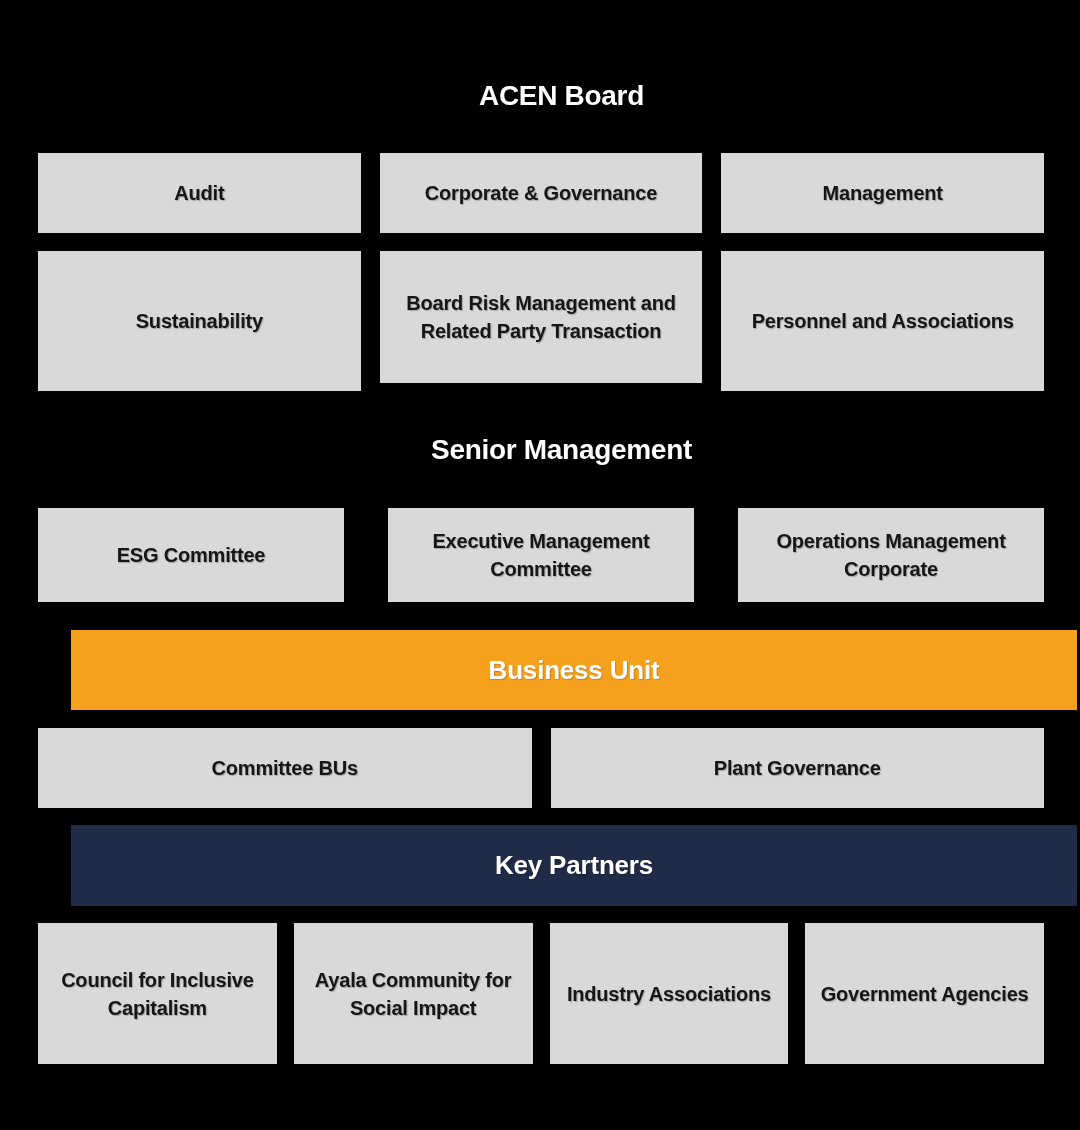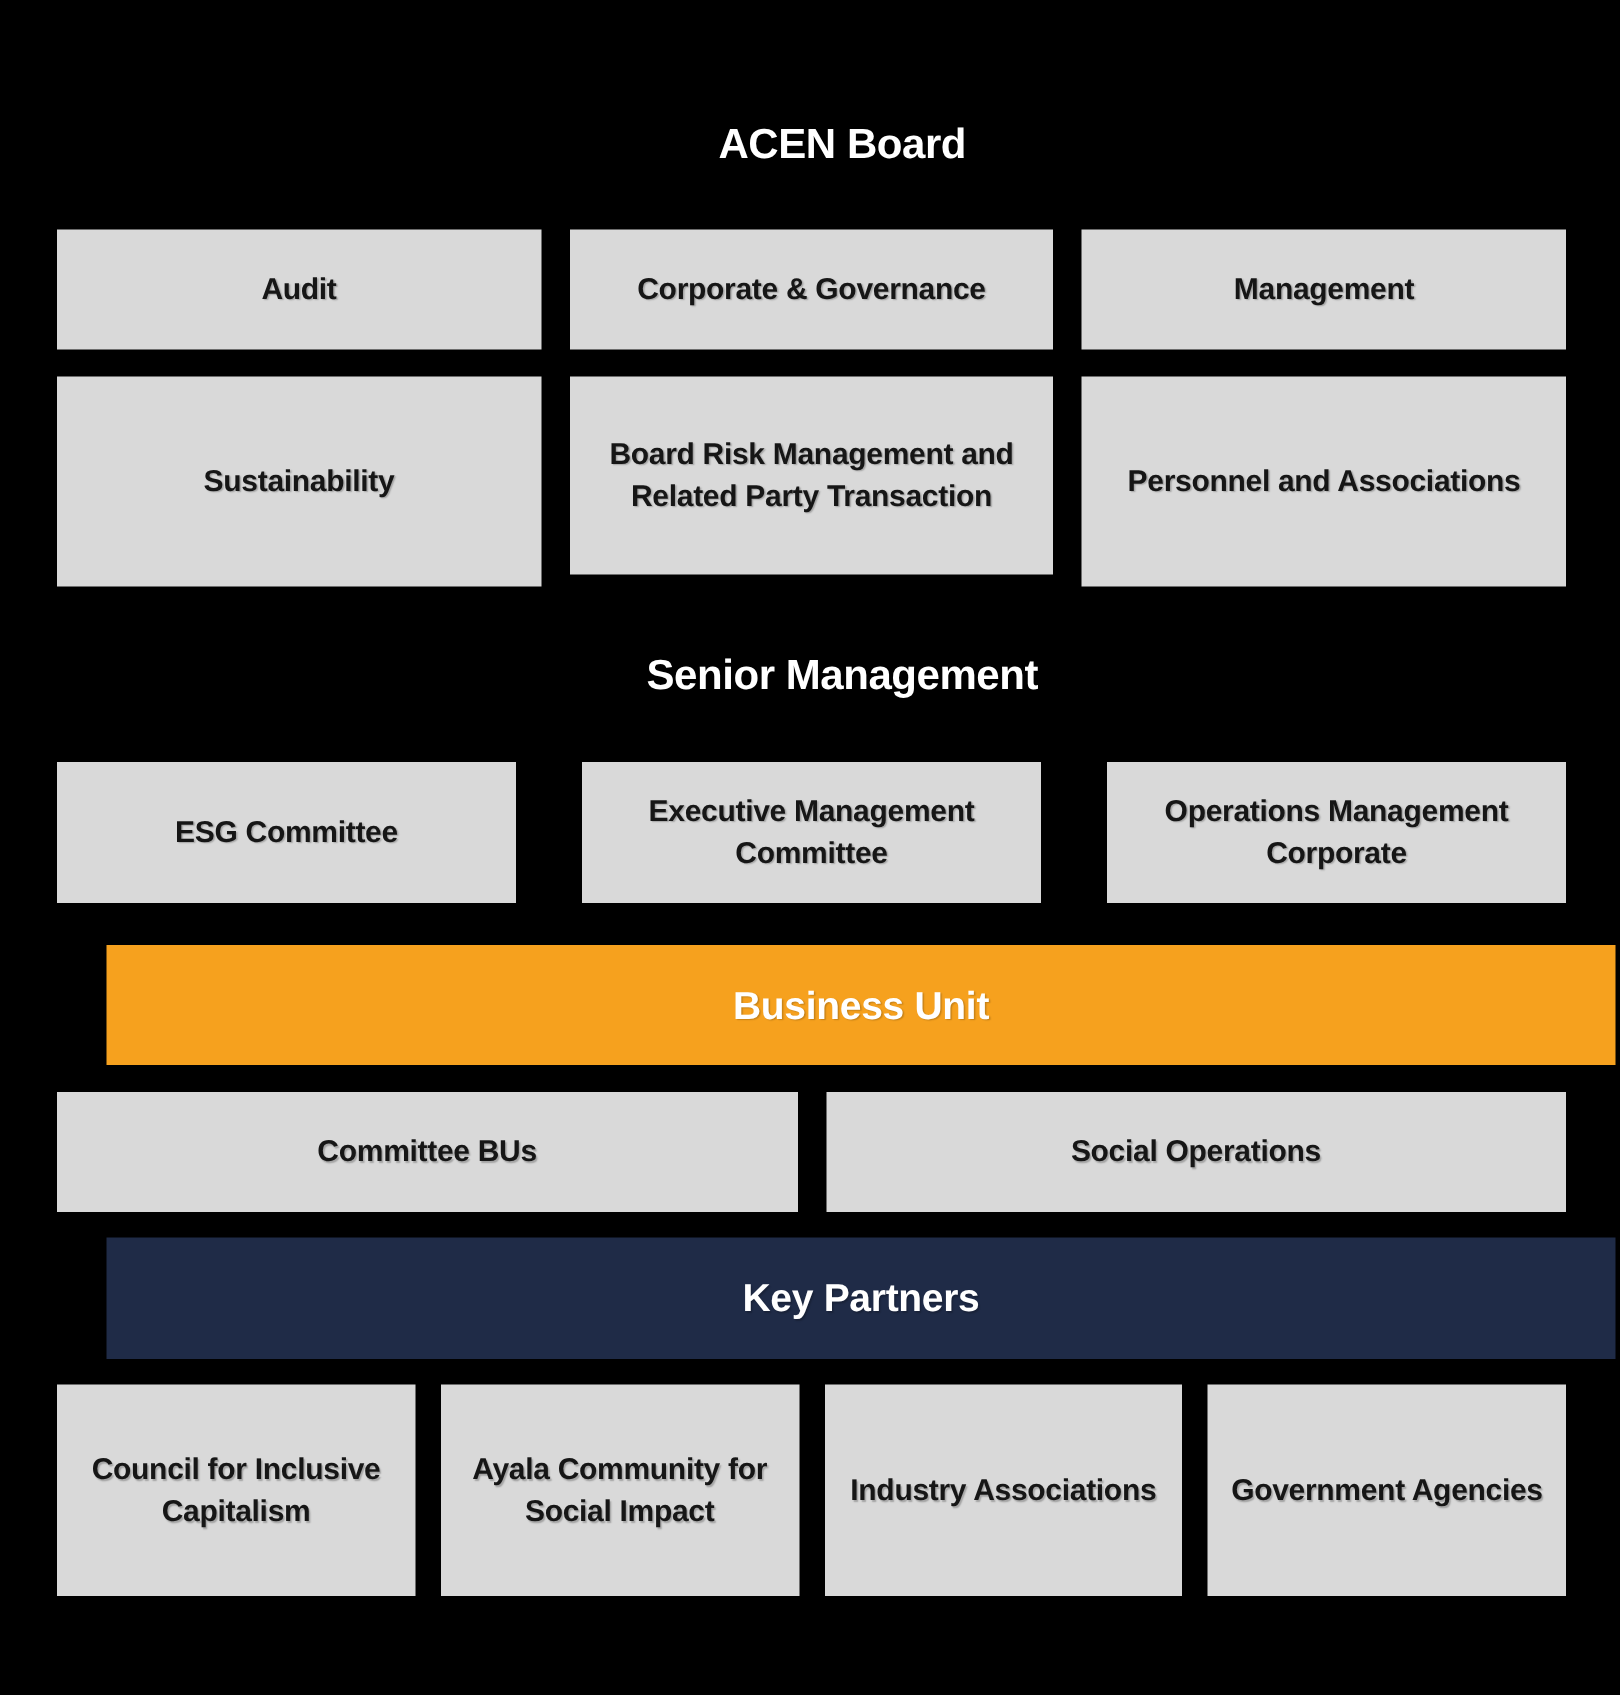--- a/index.html
+++ b/index.html
@@ -105,21 +105,21 @@
   <div class="row" style="top:508px;height:94px;gap:44px;">
     <div class="box">ESG Committee</div>
     <div class="box">Executive Management Committee</div>
     <div class="box">Operations Management Corporate</div>
   </div>
 
   <div class="banner banner-orange" style="top:630px;height:80px;">Business Unit</div>
 
   <div class="row" style="top:728px;height:80px;">
     <div class="box">Committee BUs</div>
-    <div class="box">Social Operations</div>
+    <div class="box">Plant Governance</div>
   </div>
 
   <div class="banner banner-navy" style="top:825px;height:81px;">Key Partners</div>
 
   <div class="row row-partners" style="top:923px;height:141px;">
     <div class="box">Council for Inclusive Capitalism</div>
     <div class="box">Ayala Community for Social Impact</div>
     <div class="box">Industry Associations</div>
     <div class="box">Government Agencies</div>
   </div>

